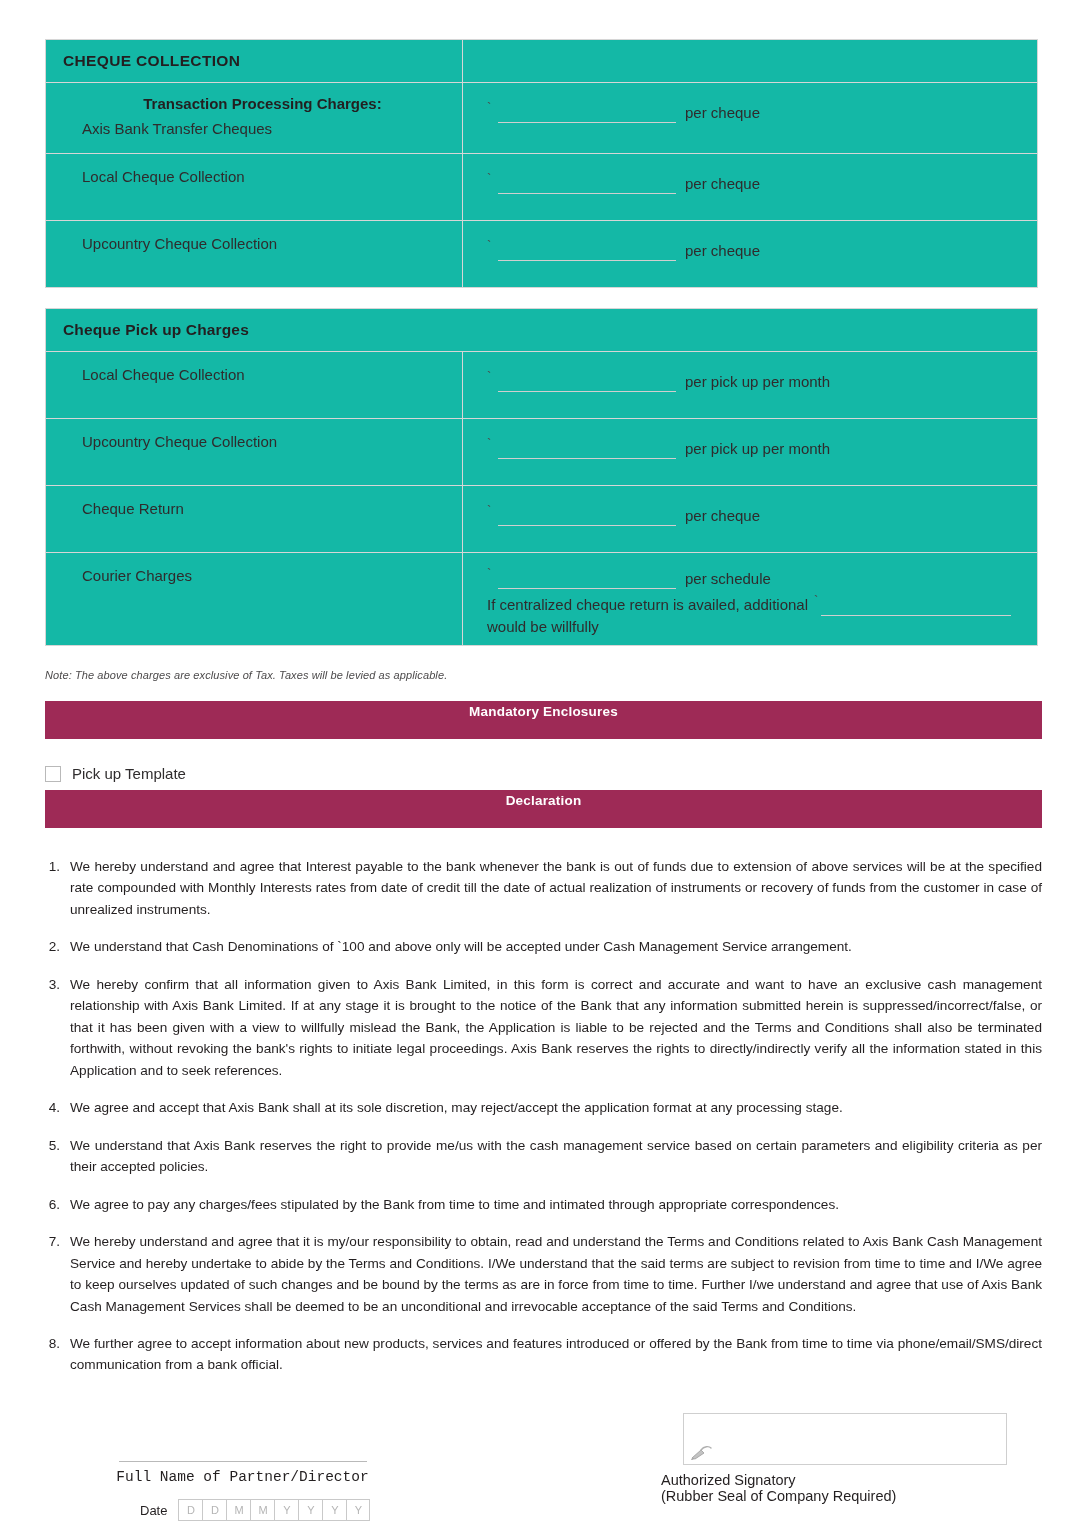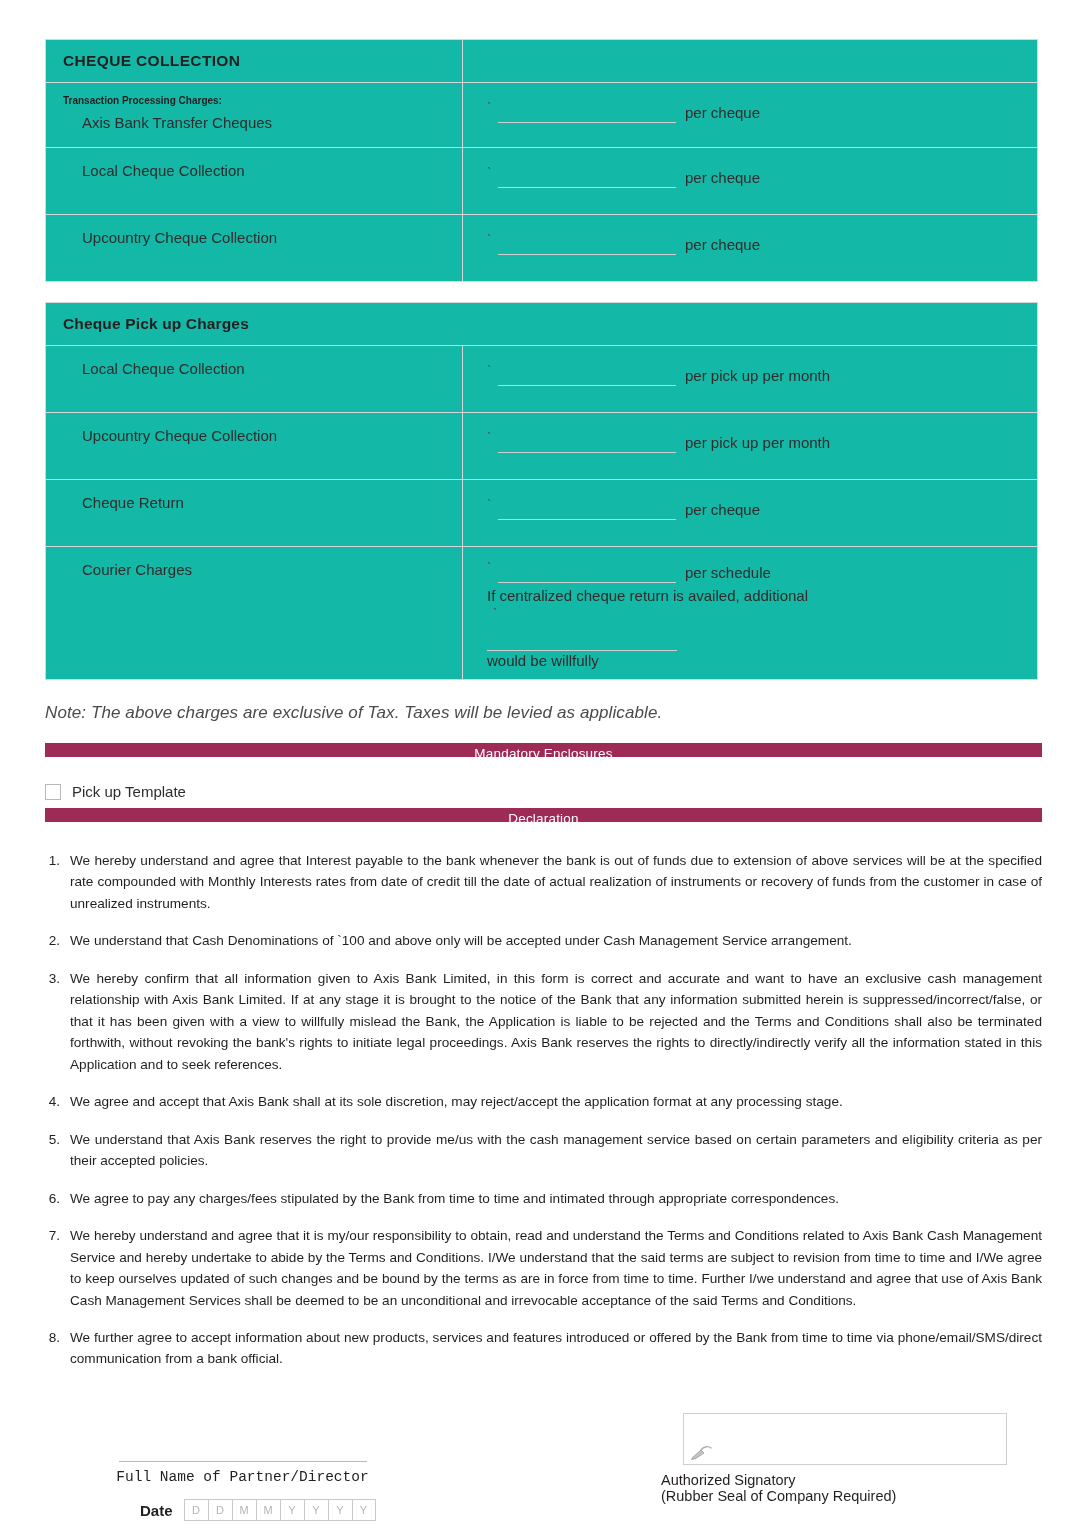--- a/index.html
+++ b/index.html
@@ -40,22 +40,23 @@
   .tbl-head-cell.caps { letter-spacing: .35px; }
 
   .row-label {
     font-size: 15px;
     color: #2f2c2d;
     padding: 14px 0 14px 36px;
   }
   .row-label.sub-group {
     padding: 12px 0 0 17px;
     font-weight: bold;
-    font-size: 10px;
+    font-size: 15px;
     color: #231f20;
+    text-align: center;
   }
   .group-wrap { padding-bottom: 16px; }
   .group-wrap .indent {
     padding: 8px 0 0 36px;
     font-weight: normal;
     font-size: 15px;
     color: #2f2c2d;
   }
 
   
@@ -85,54 +86,53 @@
     color: #2f2c2d;
     padding-bottom: 2px;
     padding-left: 9px;
     white-space: nowrap;
   }
   .extra-note {
     font-size: 15px;
     color: #2f2c2d;
     margin-top: 4px;
     display: flex;
-    align-items: flex-start;
+    align-items: center;
     flex-wrap: nowrap;
-    flex-direction: column;
   }
   .extra-note .txt1 { padding-bottom: 2px; white-space: nowrap; }
   .extra-note .rupee2 {
     font-size: 13px; color: #4a4a4a; padding: 0 3px 9px 6px;
   }
   .extra-note .blank2 {
     display: inline-block; border-bottom: 1px solid #cfcfcf;
     height: 21px; width: 190px; flex: none;
   }
   .extra-note-2 { font-size: 15px; color: #2f2c2d; margin-top: 1px; }
 
   .gap-20 { height: 21px; }
 
   
   .note {
-    font-size: 17px;
+    font-size: 11px;
     font-style: italic;
     color: #4c4a4b;
     margin-top: 23px;
     letter-spacing: .1px;
   }
 
   
   .band {
     margin-top: 20px;
-    height: 14px;
+    height: 38px;
     line-height: 21px;
     text-align: center;
     color: #ffffff;
     font-size: 13.5px;
-    font-weight: normal;
+    font-weight: bold;
     letter-spacing: .2px;
   }
 
   
   .enclosure-row {
     display: flex;
     align-items: flex-end;
     margin-top: 26px;
     gap: 11px;
   }
@@ -190,21 +190,21 @@
     color: #231f20;
     padding-top: 7px;
     font-family: Liberation Mono, monospace;
   }
   .date-row {
     display: flex;
     align-items: center;
     margin-top: 14px;
     padding-left: 45px;
   }
-  .date-label { font-size: 15px; font-weight: bold; color: #231f20; padding-right: 11px; }
+  .date-label { font-size: 13px; font-weight: normal; color: #231f20; padding-right: 11px; }
   .date-boxes { display: flex; }
   .date-box {
     width: 24px; height: 22px;
     border: 1px solid #c9c9c9;
     border-right: none;
     font-size: 11px;
     color: #b5b5b5;
     text-align: center;
     line-height: 21px;
     background: #fff;

